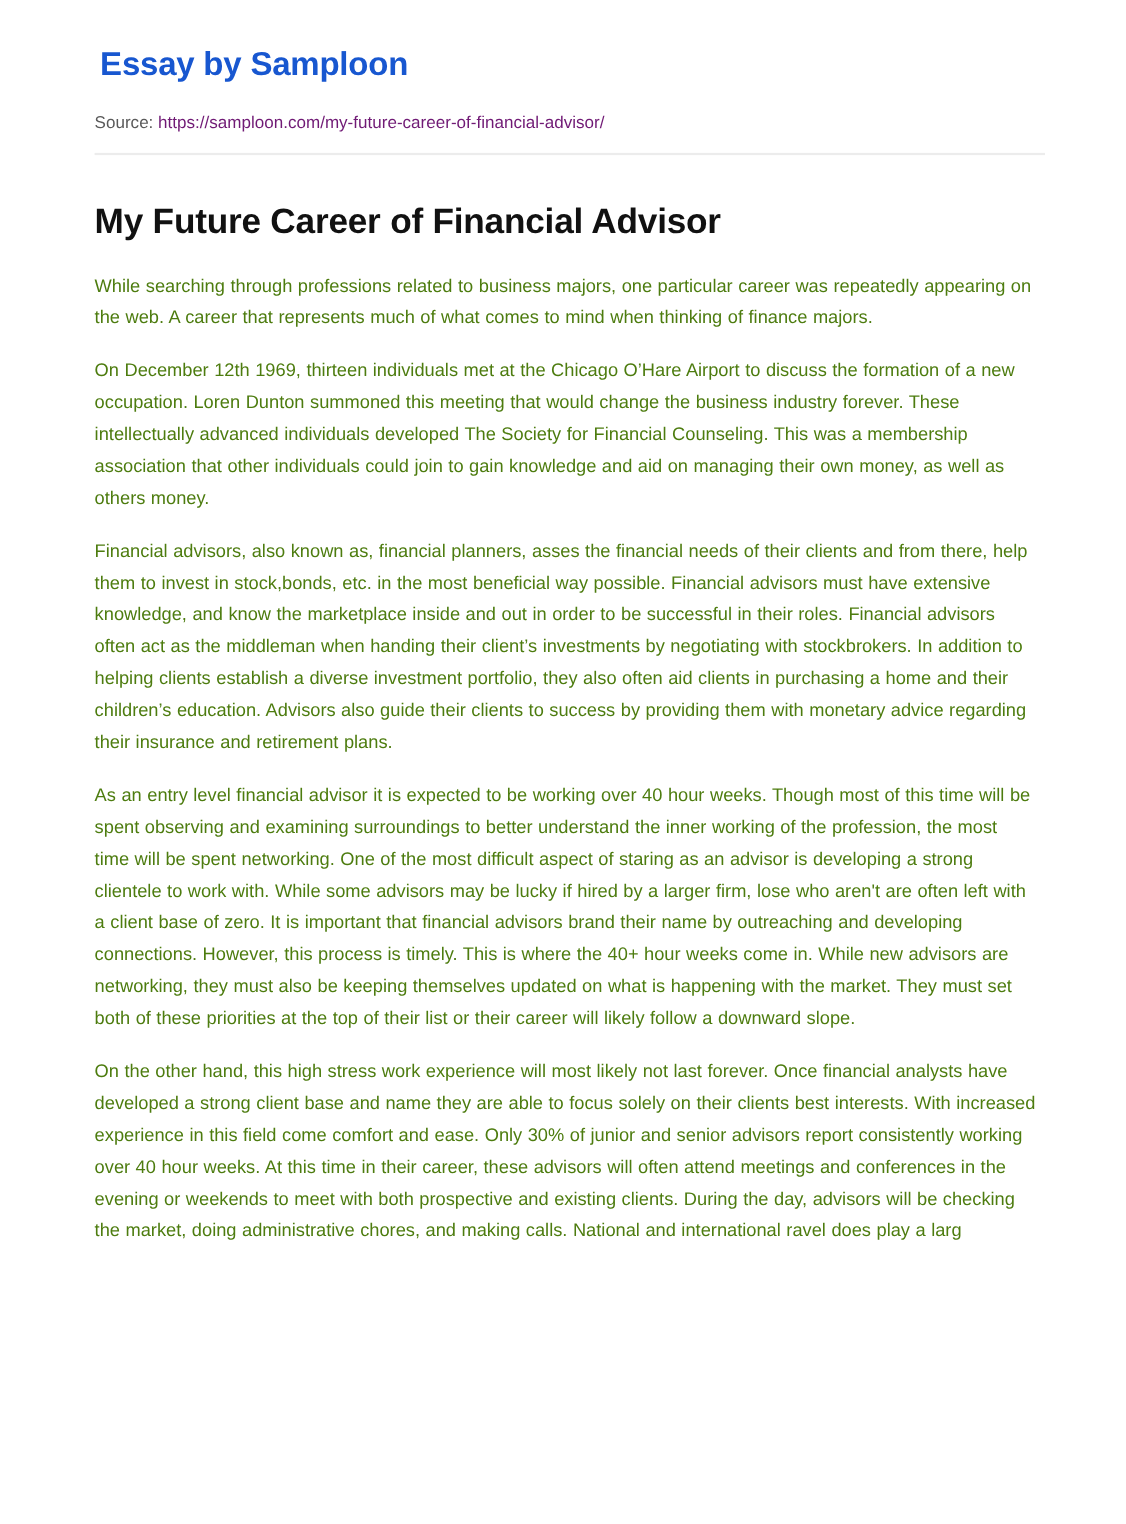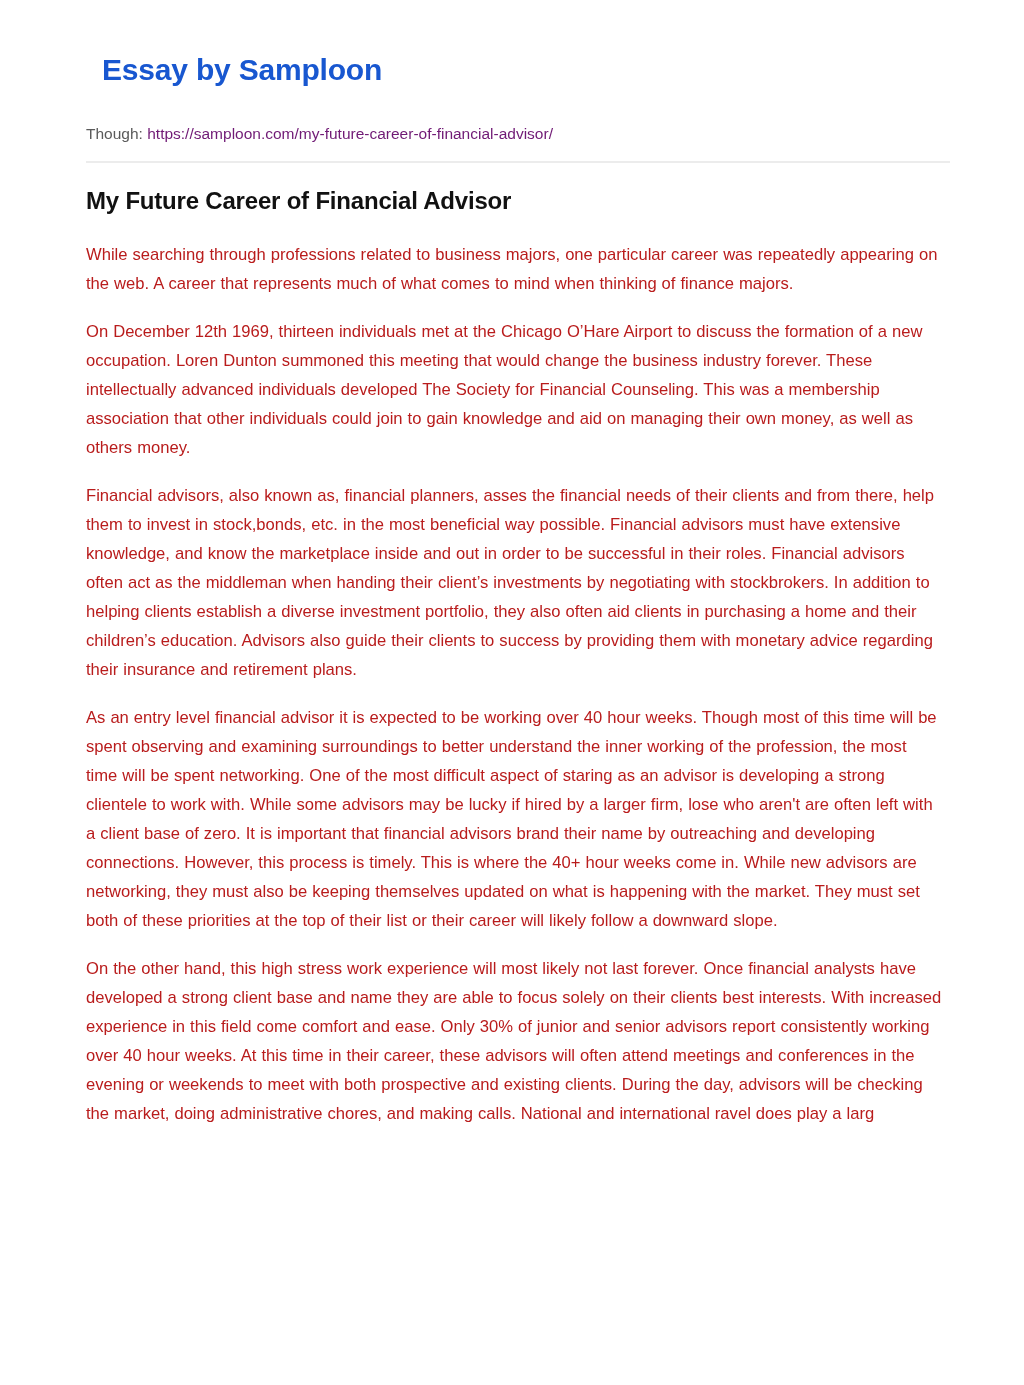--- a/index.html
+++ b/index.html
@@ -16,21 +16,21 @@
   }
   .page {
     position: relative;
     width: 1024px;
     height: 1385px;
     box-sizing: border-box;
     padding: 0 86px;
     background: #ffffff;
   }
   .brand {
-    margin: 16px;
+    margin: 5px;
     padding-top: 36px;
     font-size: 30px;
     font-weight: bold;
     letter-spacing: -0.2px;
     color: #1857d0;
     line-height: 1.2;
   }
   .source-line {
     margin: 0;
     padding-top: 20px;
@@ -49,53 +49,53 @@
   .divider {
     margin: 0;
     margin-top: 17px;
     width: 864px;
     height: 2px;
     background: #ececec;
     border: 0;
   }
   .doc-title {
     margin: 0;
-    padding-top: 23px;
-    font-size: 24px;
+    padding-top: 40px;
+    font-size: 32px;
     font-weight: bold;
     color: #111111;
     letter-spacing: -0.2px;
     line-height: 1.25;
   }
   .body-copy {
     padding-top: 24px;
     width: 856px;
   }
   .body-copy p {
     margin: 0 0 19px 0;
     font-size: 16.6px;
     line-height: 29px;
-    color: #b91c1c;
+    color: #4d7c0f;
     font-weight: 500;
     text-align: left;
     word-spacing: 0.4px;
   }
   .body-copy p:last-child {
     margin-bottom: 12px;
   }
 </style>
 </head>
 <body>
 
 <div class="page">
 
   <h1 class="brand">Essay by Samploon</h1>
 
   <p class="source-line">
-    <span class="source-label">Though:</span>
+    <span class="source-label">Source:</span>
     <a class="source-url" href="#">https://samploon.com/my-future-career-of-financial-advisor/</a>
   </p>
 
   <hr class="divider">
 
   <h2 class="doc-title">My Future Career of Financial Advisor</h2>
 
   <div class="body-copy">
     <p>While searching through professions related to business majors, one particular career was repeatedly appearing on the web. A career that represents much of what comes to mind when thinking of finance majors.</p>
     <p>On December 12th 1969, thirteen individuals met at the Chicago O’Hare Airport to discuss the formation of a new occupation. Loren Dunton summoned this meeting that would change the business industry forever. These intellectually advanced individuals developed The Society for Financial Counseling. This was a membership association that other individuals could join to gain knowledge and aid on managing their own money, as well as others money.</p>

